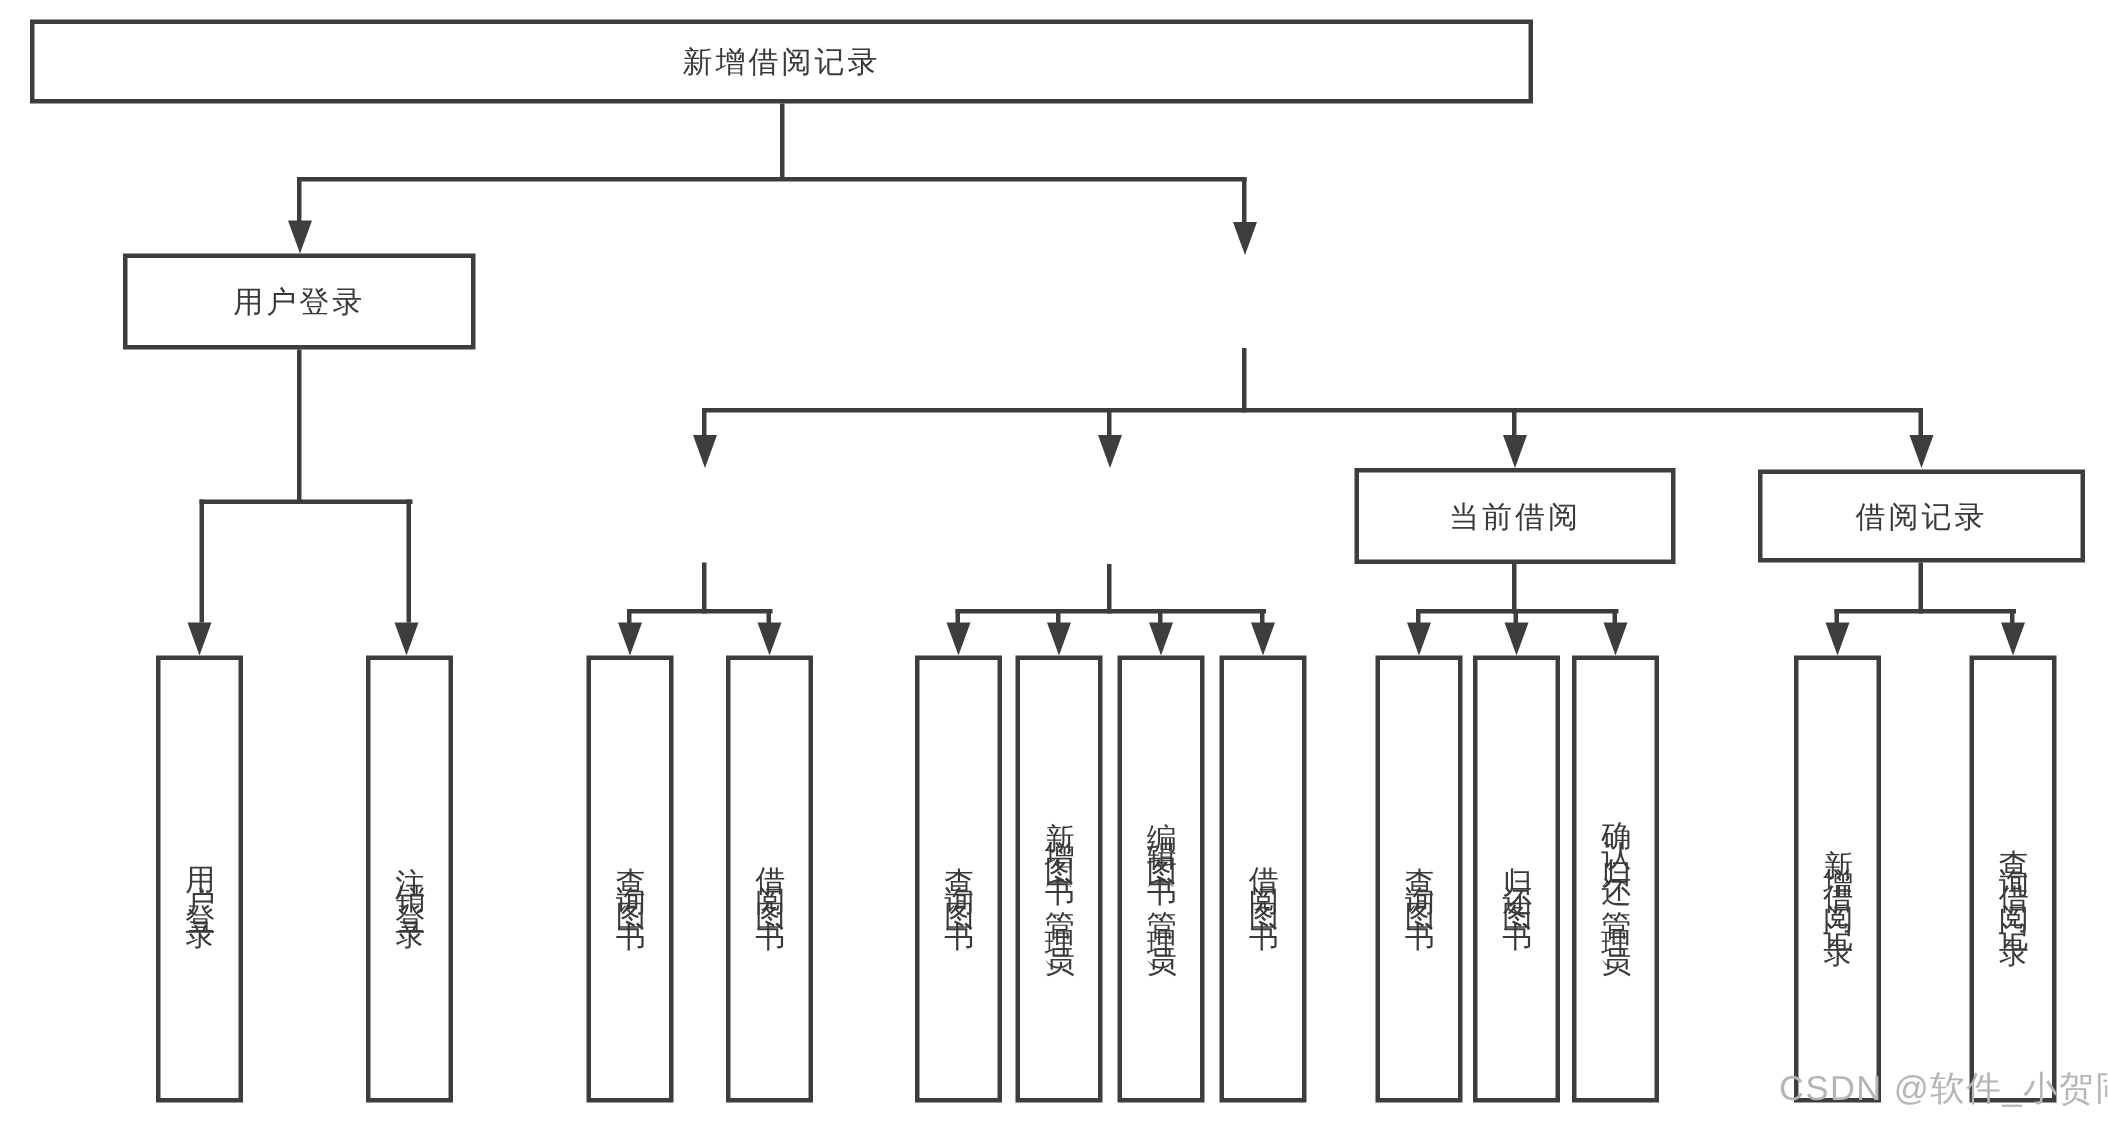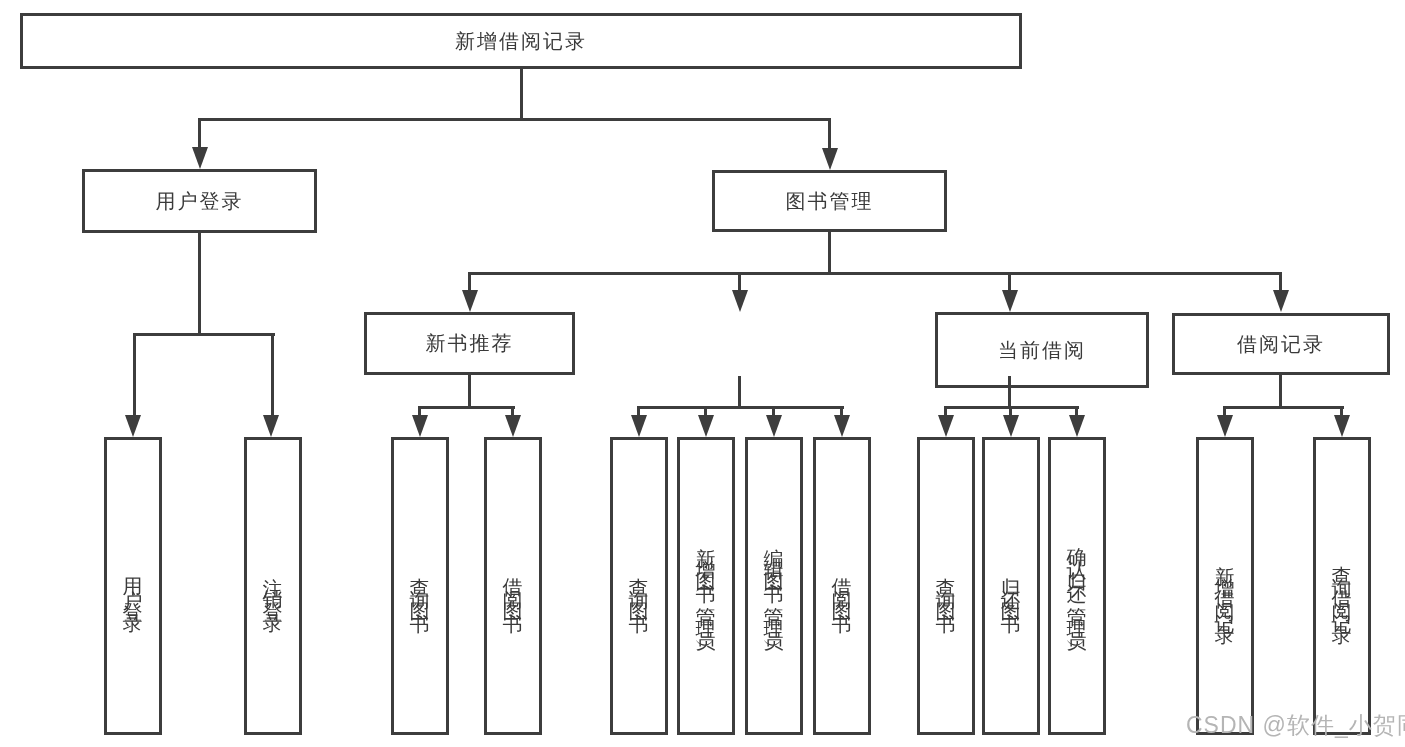--- a/index.html
+++ b/index.html
@@ -38,42 +38,40 @@
   <div class="box" style="left:20px;top:13px;width:1002px;height:56px;">新增借阅记录</div>
 
   <div class="vline" style="left:520px;top:69px;height:50px;"></div>
   <div class="hline" style="left:198px;top:118px;width:633px;"></div>
   <div class="vline" style="left:198px;top:118px;height:31px;"></div>
   <div class="vline" style="left:828px;top:118px;height:32px;"></div>
   <div class="arr" style="left:192px;top:147px;"></div>
   <div class="arr" style="left:822px;top:148px;"></div>
 
   <div class="box" style="left:82px;top:169px;width:235px;height:64px;">用户登录</div>
-  <div class="box" style="left:712px;top:170px;width:235px;height:62px;">图书管理</div>
 
   <div class="vline" style="left:198px;top:233px;height:103px;"></div>
   <div class="hline" style="left:133px;top:333px;width:142px;"></div>
   <div class="vline" style="left:133px;top:333px;height:82px;"></div>
   <div class="vline" style="left:271px;top:333px;height:82px;"></div>
   <div class="arr" style="left:125px;top:415px;"></div>
   <div class="arr" style="left:263px;top:415px;"></div>
 
   <div class="vline" style="left:828px;top:232px;height:43px;"></div>
   <div class="hline" style="left:468px;top:272px;width:814px;"></div>
   <div class="vline" style="left:468px;top:272px;height:20px;"></div>
   <div class="vline" style="left:738px;top:272px;height:20px;"></div>
   <div class="vline" style="left:1008px;top:272px;height:20px;"></div>
   <div class="vline" style="left:1279px;top:272px;height:20px;"></div>
   <div class="arr" style="left:462px;top:290px;"></div>
   <div class="arr" style="left:732px;top:290px;"></div>
   <div class="arr" style="left:1002px;top:290px;"></div>
   <div class="arr" style="left:1273px;top:290px;"></div>
 
-  <div class="box" style="left:364px;top:312px;width:211px;height:63px;">新书推荐</div>
-  <div class="box" style="left:935px;top:312px;width:214px;height:76px;">当前借阅</div>
+  <div class="box" style="left:903px;top:312px;width:214px;height:64px;">当前借阅</div>
   <div class="box" style="left:1172px;top:313px;width:218px;height:62px;text-align:center;">借阅记录</div>
 
   <div class="vline" style="left:468px;top:375px;height:34px;"></div>
   <div class="vline" style="left:738px;top:376px;height:33px;"></div>
   <div class="vline" style="left:1008px;top:376px;height:33px;"></div>
   <div class="vline" style="left:1279px;top:375px;height:34px;"></div>
 
   <div class="hline" style="left:418px;top:406px;width:97px;"></div>
   <div class="hline" style="left:637px;top:406px;width:207px;"></div>
   <div class="hline" style="left:944px;top:406px;width:135px;"></div>

